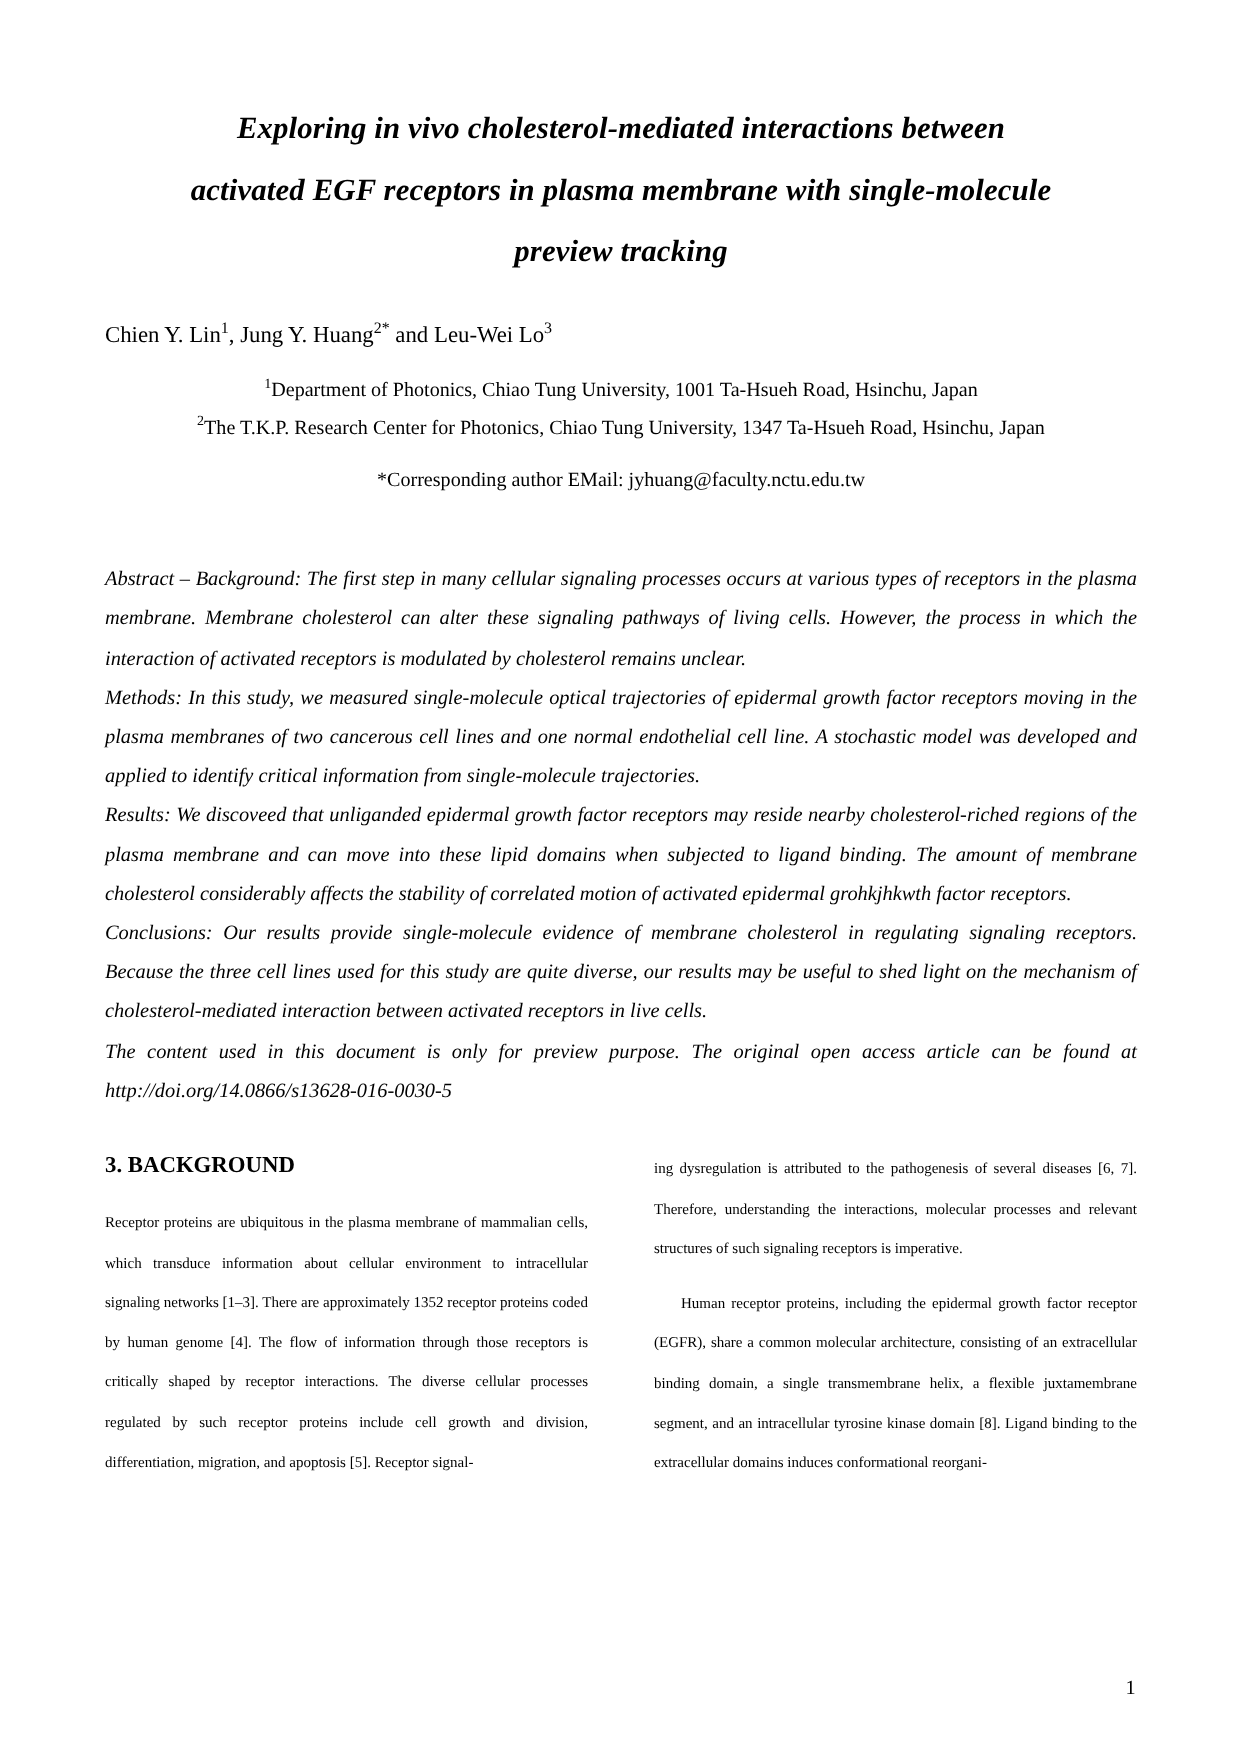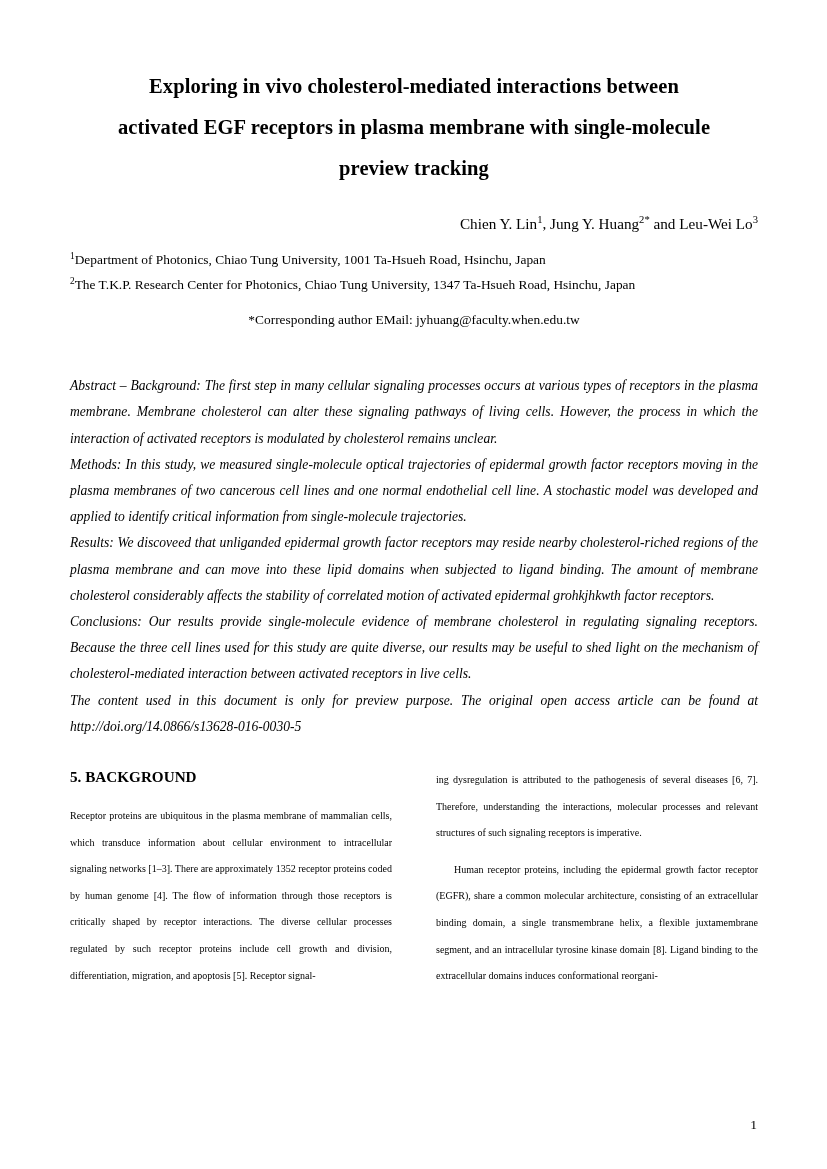--- a/index.html
+++ b/index.html
@@ -30,41 +30,42 @@
   
   .title-block {
     margin-top: 66px;
     text-align: center;
   }
   .title-line {
     font-size: 20.5px;
     font-weight: bold;
     line-height: 41px;
     letter-spacing: 0.1px;
+    font-style: italic;
   }
   .title-line.l2 { }
   .title-line.l3 { }
 
   
   .authors {
     margin-top: 25px;
-    text-align: right;
+    text-align: left;
     font-size: 15.2px;
     line-height: 20px;
   }
   sup {
     font-size: 0.70em;
     vertical-align: super;
     line-height: 0;
   }
 
   
   .affiliations {
     margin-top: 14px;
-    text-align: left;
+    text-align: center;
     font-size: 13.4px;
     line-height: 24.6px;
   }
   .aff-line { }
 
   .corresponding {
     margin-top: 13px;
     text-align: center;
     font-size: 13.4px;
     line-height: 20px;
@@ -140,33 +141,33 @@
 
     <div class="authors">
       <span>Chien Y. Lin</span><sup>1</sup><span>, </span><span>Jung Y. Huang</span><sup>2*</sup><span> and </span><span>Leu-Wei Lo</span><sup>3</sup>
     </div>
 
     <div class="affiliations">
       <div class="aff-line"><sup>1</sup><span>Department of Photonics, Chiao Tung University, 1001 Ta-Hsueh Road, Hsinchu, Japan</span></div>
       <div class="aff-line"><sup>2</sup><span>The T.K.P. Research Center for Photonics, Chiao Tung University, 1347 Ta-Hsueh Road, Hsinchu, Japan</span></div>
     </div>
 
-    <div class="corresponding">*Corresponding author EMail: jyhuang@faculty.when.edu.tw</div>
+    <div class="corresponding">*Corresponding author EMail: jyhuang@faculty.nctu.edu.tw</div>
 
     <div class="abstract">
       <p class="lead">Abstract –  Background: The first step in many cellular signaling processes occurs at various types of receptors in the plasma membrane. Membrane cholesterol can alter these signaling pathways of living cells. However, the process in which the interaction of activated receptors is modulated by cholesterol remains unclear.</p>
       <p>Methods:  In this study, we measured single-molecule optical trajectories of epidermal growth factor receptors moving in the plasma membranes of two cancerous cell lines and one normal endothelial cell line.  A stochastic model was developed and applied to identify critical information from single-molecule trajectories.</p>
       <p>Results:  We discoveed that unliganded epidermal growth factor receptors may reside nearby cholesterol-riched regions of the plasma membrane and can move into these lipid domains when subjected to ligand binding.  The amount of membrane cholesterol considerably affects the stability of correlated motion of activated epidermal grohkjhkwth factor receptors.</p>
       <p>Conclusions:  Our results provide single-molecule evidence of membrane cholesterol in regulating signaling receptors.  Because the three cell lines used for this study are quite diverse, our results may be useful to shed light on the mechanism of cholesterol-mediated interaction between activated receptors in live cells.</p>
       <p>The content used in this document is only for preview purpose.  The original open access article can be found at http://doi.org/14.0866/s13628-016-0030-5</p>
     </div>
 
     <div class="body-area">
       <div class="col">
-        <h2 class="section-heading">5. BACKGROUND</h2>
+        <h2 class="section-heading">3. BACKGROUND</h2>
         <p class="body-text">Receptor proteins are ubiquitous in the plasma membrane of mammalian cells, which transduce information about cellular environment to intracellular signaling networks [1–3].  There are approximately 1352 receptor proteins coded by human genome [4]. The flow of information through those receptors is critically shaped by receptor interactions.  The diverse cellular processes regulated by such receptor proteins include cell growth and division, differentiation, migration, and apoptosis [5]. Receptor signal-</p>
       </div>
       <div class="col">
         <p class="body-text">ing dysregulation is attributed to the pathogenesis of several diseases [6, 7].  Therefore, understanding the interactions, molecular processes and relevant structures of such signaling receptors is imperative.</p>
         <p class="body-text">Human receptor proteins, including the epidermal growth factor receptor (EGFR), share a common molecular architecture, consisting of an extracellular binding domain, a single transmembrane helix, a flexible juxtamembrane segment, and an intracellular tyrosine kinase domain [8]. Ligand binding to the extracellular domains induces conformational reorgani-</p>
       </div>
     </div>
 
   </div>
 

